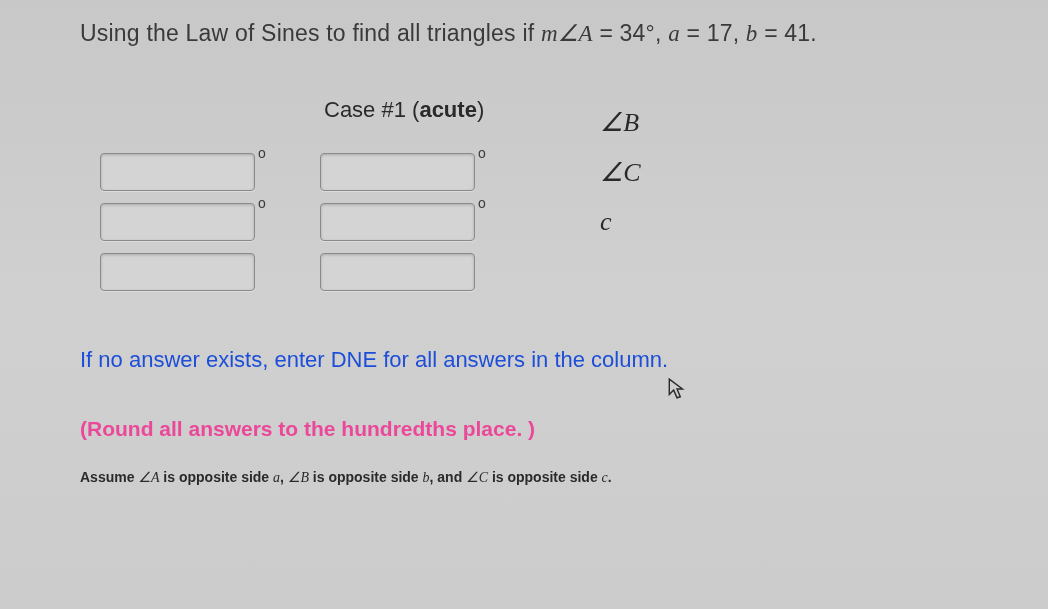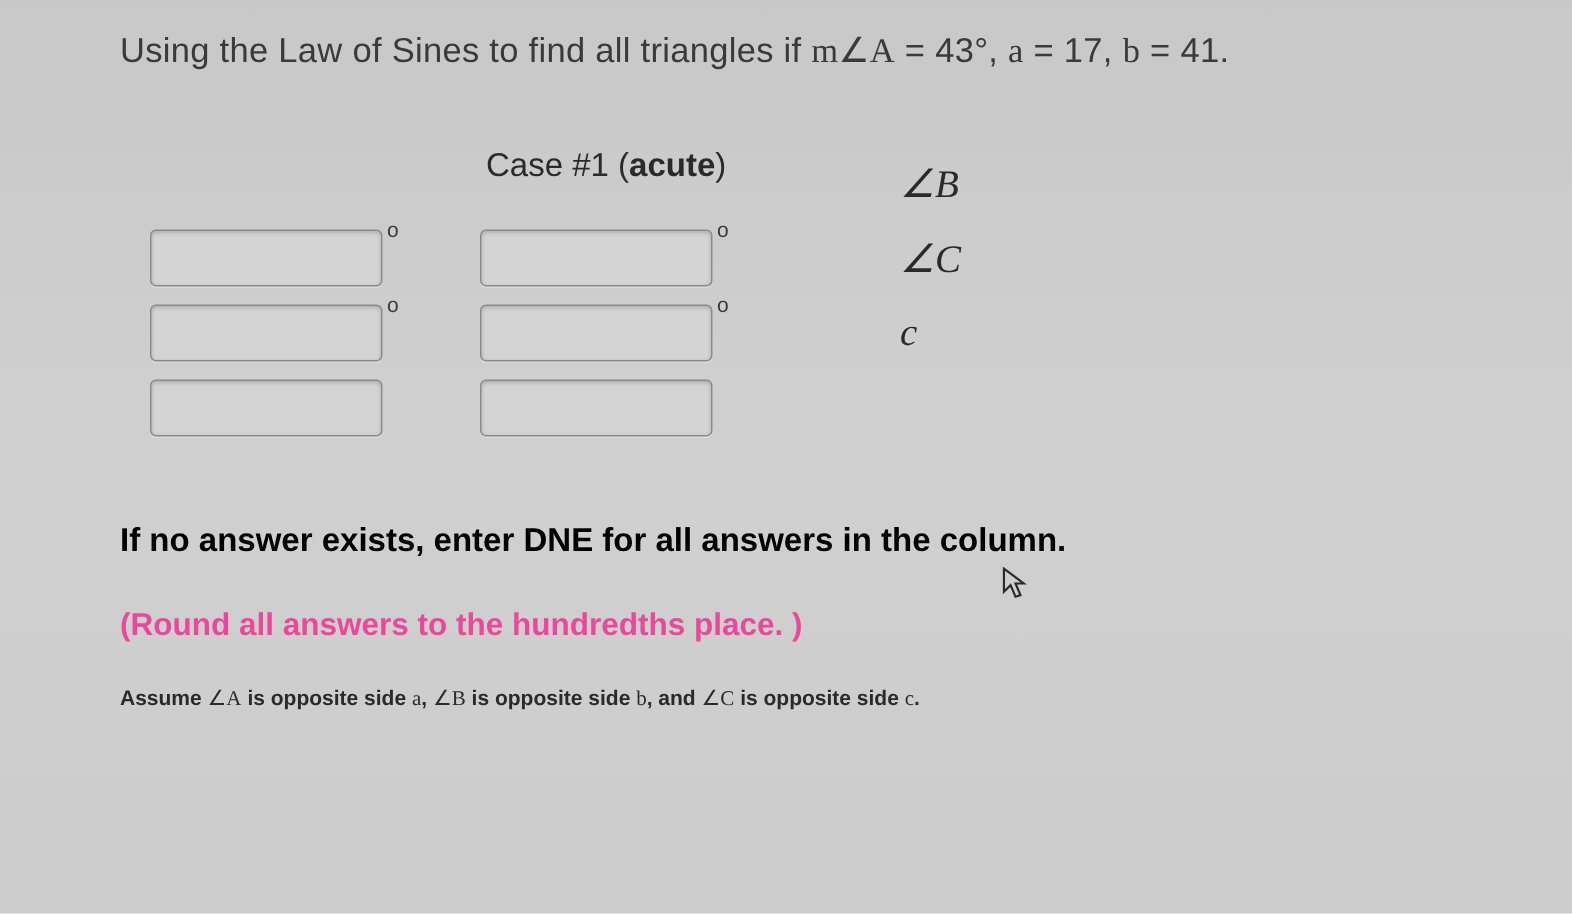--- a/index.html
+++ b/index.html
@@ -18,20 +18,21 @@
       overflow: hidden;
     }
     .question-text {
       font-size: 23px;
       color: #3a3a3a;
       margin-bottom: 50px;
       letter-spacing: 0.2px;
     }
     .math-var {
       font-family: "Times New Roman", serif;
+      font-style: italic;
     }
     .angle-symbol {
       font-family: "Times New Roman", serif;
     }
     .table-area {
       display: grid;
       grid-template-columns: 200px 260px 260px;
       column-gap: 20px;
       margin-left: 20px;
       margin-bottom: 50px;
@@ -71,23 +72,23 @@
     }
     .degree-sup {
       position: absolute;
       left: 158px;
       top: -2px;
       font-size: 14px;
       color: #3a3a3a;
     }
     .note-bold {
       font-size: 22px;
-      font-weight: bold;
-      color: #000000;
-      margin-bottom: 32px;
+      font-weight: normal;
+      color: #1d4ed8;
+      margin-bottom: 44px;
     }
     .note-regular {
       font-size: 21px;
       font-weight: bold;
       color: #ec4899;
       margin-bottom: 28px;
     }
     .assume-line {
       font-size: 14px;
       color: #2a2a2a;
@@ -105,21 +106,21 @@
     }
     .empty-header {
       height: 30px;
       margin-bottom: 18px;
     }
   </style>
 </head>
 <body>
 
 <div class="question-text">
-  <span>Using the Law of Sines to find all triangles if </span><span class="math-var">m∠A</span><span> = 43°, </span><span class="math-var">a</span><span> = 17, </span><span class="math-var">b</span><span> = 41.</span>
+  <span>Using the Law of Sines to find all triangles if </span><span class="math-var">m∠A</span><span> = 34°, </span><span class="math-var">a</span><span> = 17, </span><span class="math-var">b</span><span> = 41.</span>
 </div>
 
 <div class="table-area">
   <div class="empty-header"></div>
   <div class="header-cell">
     <span>Case #1 (</span><b>acute</b><span>)</span>
   </div>
 
   <div class="row-label">
     <span class="angle-symbol">∠B</span>

